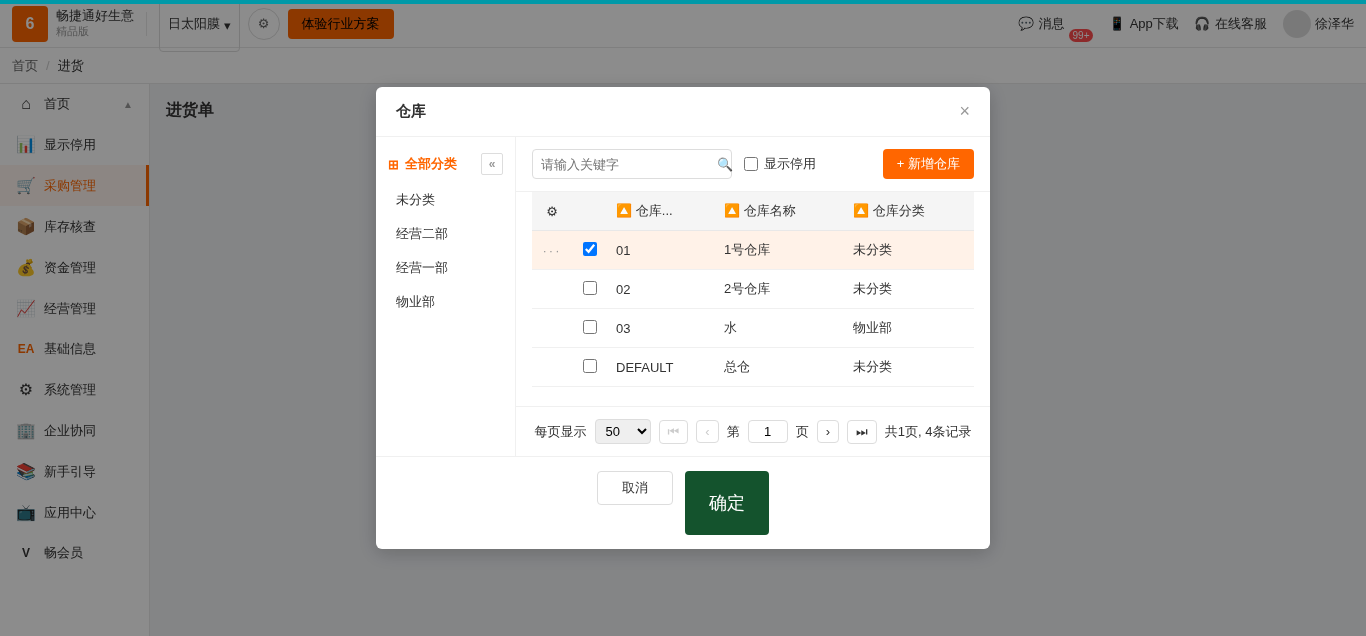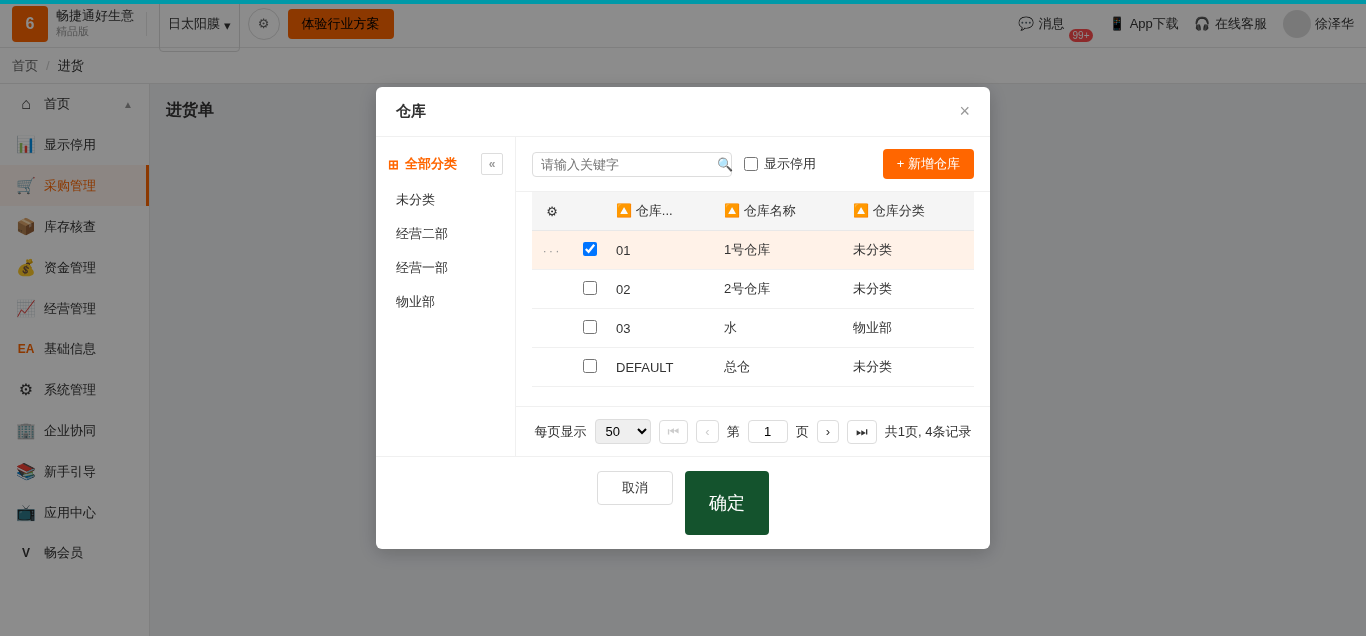--- a/index.html
+++ b/index.html
@@ -114,21 +114,21 @@
       display: flex; align-items: center; justify-content: center;
       cursor: pointer; color: #999; font-size: 12px;
     }
     .modal-sidebar-item {
       padding: 8px 20px; cursor: pointer; color: #333; font-size: 13px;
     }
 
     
     .modal-main { flex: 1; display: flex; flex-direction: column; overflow: hidden; }
     .modal-toolbar {
-      display: flex; align-items: center; gap: 12px;
+      display: flex; gap: 12px;
       padding: 12px 16px; border-bottom: 1px solid #f0f0f0;
     }
     .search-box {
       display: flex; align-items: center;
       border: 1px solid #ddd; border-radius: 4px;
       padding: 4px 8px; width: 200px; background: #fff;
     }
     .search-input { border: none; outline: none; flex: 1; font-size: 13px; color: #333; }
     .search-icon { color: #999; }
     .show-disabled { display: flex; align-items: center; gap: 6px; color: #333; font-size: 13px; }

